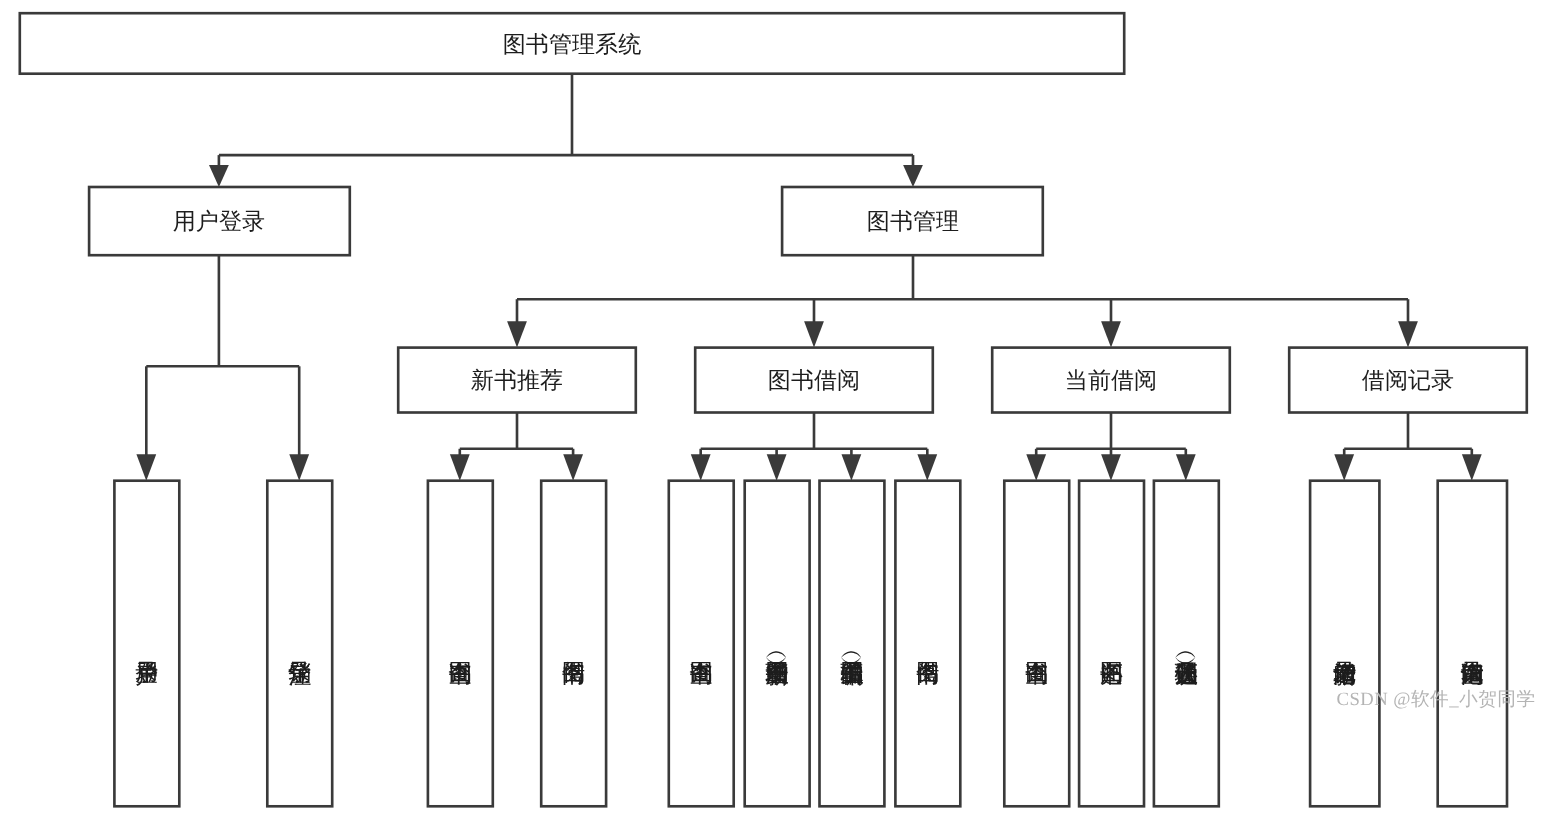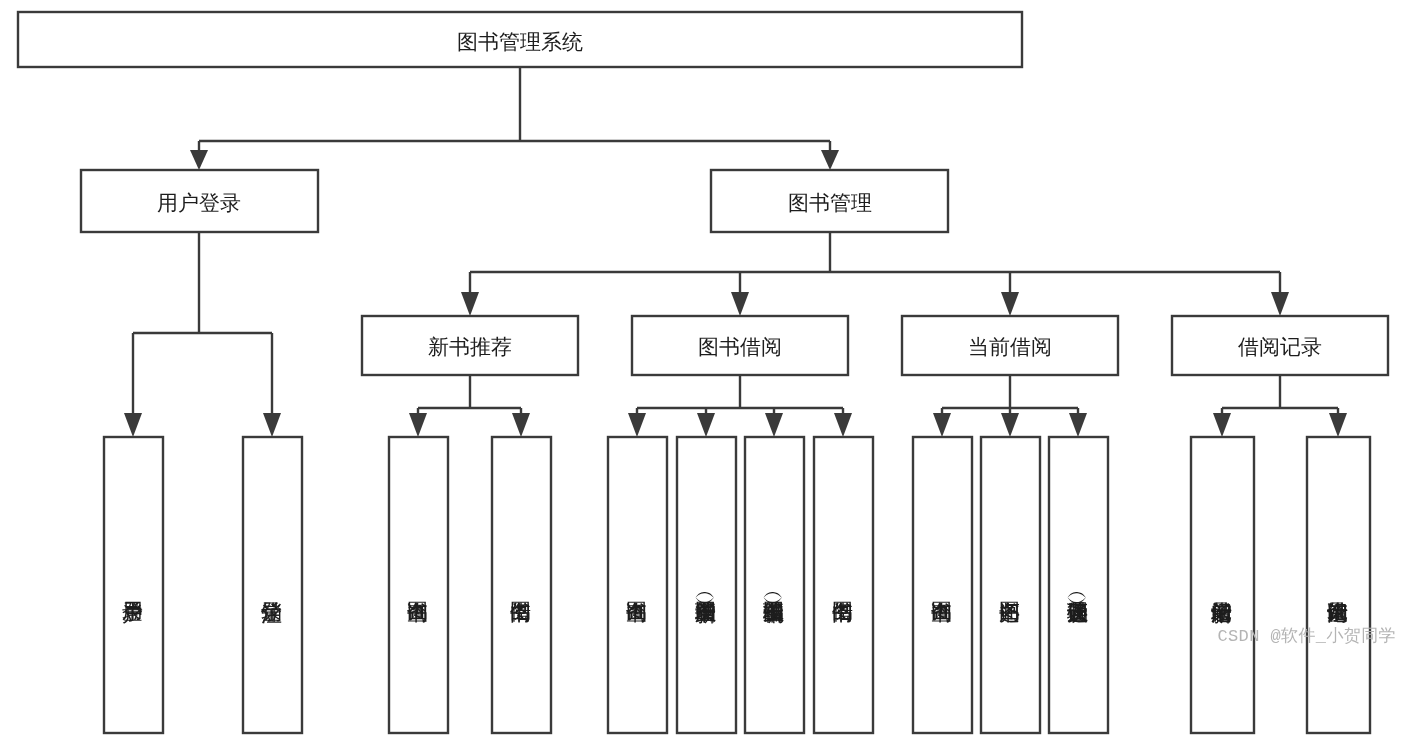--- a/index.html
+++ b/index.html
@@ -56,21 +56,21 @@
     fill: #1d1d1d;
     text-anchor: middle;
     dominant-baseline: central;
     writing-mode: vertical-rl;
     white-space: pre;
   }
   .watermark {
     position: absolute;
     right: 9px;
     bottom: 6px;
-    font-family: Liberation Mono, monospace;
+    font-family: Liberation Serif, serif;
     font-size: 17px;
     color: #b4b4b4;
     letter-spacing: 0.4px;
     white-space: nowrap;
     user-select: none;
   }
 </style>
 </head>
 <body>
 

